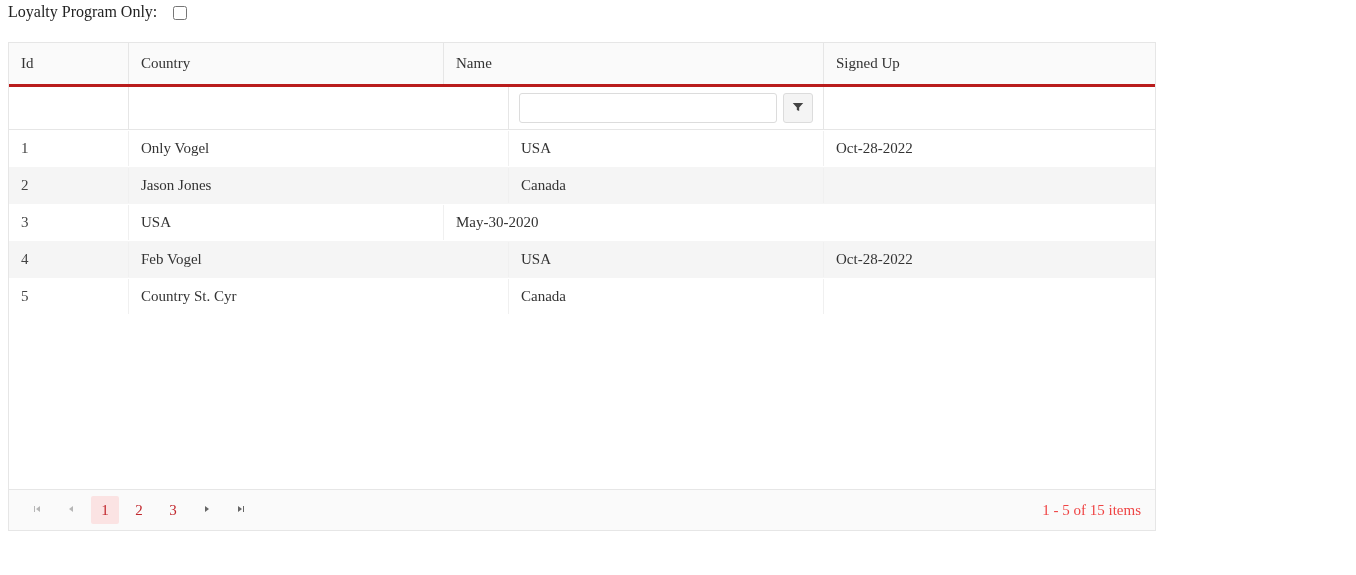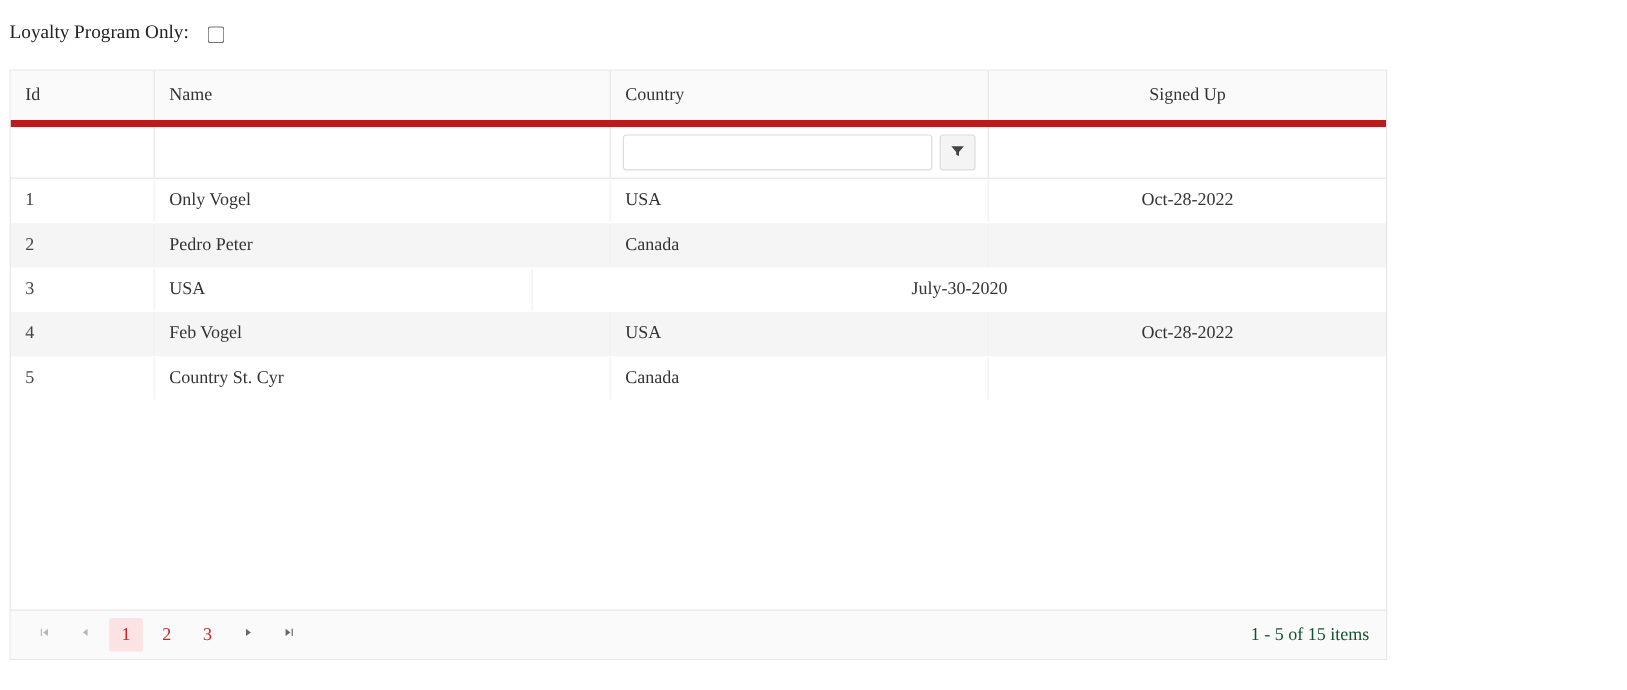--- a/index.html
+++ b/index.html
@@ -6,21 +6,21 @@
   html, body {
     margin: 0;
     padding: 0;
     font-family: "Times New Roman", Times, serif;
     font-size: 16px;
     color: #222;
     background: #fff;
   }
   .page {
     width: 1164px;
-    padding: 18px 8px 10px 8px;
+    padding: 2px 8px 10px 8px;
   }
   .filter-row-top {
     display: flex;
     align-items: center;
     gap: 12px;
     margin-bottom: 20px;
   }
   .filter-row-top label {
     font-size: 16px;
   }
@@ -32,34 +32,34 @@
   }
 
   .grid {
     border: 1px solid #e6e6e6;
     width: 100%;
     position: relative;
   }
   .grid-header {
     display: flex;
     background: #fafafa;
-    border-bottom: 6px solid #b91c1c;
+    border-bottom: 3px solid #b91c1c;
   }
   .grid-filter {
     display: flex;
     background: #fff;
     border-bottom: 1px solid #e6e6e6;
   }
   .col {
     padding: 12px 12px;
     border-right: 1px solid #e6e6e6;
     font-size: 15px;
     color: #333;
   }
-  .col:last-child { border-right: none; text-align: center; }
+  .col:last-child { border-right: none; }
   .col-id      { width: 120px; flex: 0 0 120px; }
   .col-name    { width: 380px; flex: 0 0 380px; }
   .col-country { width: 315px; flex: 0 0 315px; }
   .col-signed  { flex: 1 1 auto; }
 
   .grid-filter .col { padding: 6px 10px; }
   .filter-cell {
     display: flex;
     align-items: center;
     gap: 6px;
@@ -140,40 +140,40 @@
   .page-btn.nav svg {
     width: 12px; height: 12px; fill: #666;
   }
   .page-btn.nav.disabled { opacity: 0.45; cursor: default; }
   .page-btn.num { font-family: "Times New Roman", serif; }
   .page-btn.num.active {
     background: #fbe3e3;
     color: #c1272d;
   }
   .pager-right {
-    color: #14532d;
+    color: #ef4444;
     font-size: 15px;
   }
 </style>
 </head>
 <body>
 
 <div class="page">
 
   <div class="filter-row-top">
     <label>Loyalty Program Only:</label>
     <input type="checkbox" style="">
   </div>
 
   <div class="grid">
 
     <div class="grid-header">
       <div class="col col-id">Id</div>
+      <div class="col col-country">Country</div>
       <div class="col col-name">Name</div>
-      <div class="col col-country">Country</div>
       <div class="col col-signed">Signed Up</div>
     </div>
 
     <div class="grid-filter">
       <div class="col col-id"></div>
       <div class="col col-name"></div>
       <div class="col col-country">
         <div class="filter-cell">
           <input class="filter-input" type="text" value="" style="">
           <button class="filter-btn">
@@ -190,28 +190,28 @@
 
     <div class="grid-body">
       <div class="row">
         <div class="cell col col-id">1</div>
         <div class="cell col col-name">Only Vogel</div>
         <div class="cell col col-country">USA</div>
         <div class="cell col col-signed">Oct-28-2022</div>
       </div>
       <div class="row">
         <div class="cell col col-id">2</div>
-        <div class="cell col col-name">Pedro Peter</div>
+        <div class="cell col col-name">Jason Jones</div>
         <div class="cell col col-country">Canada</div>
         <div class="cell col col-signed"></div>
       </div>
       <div class="row">
         <div class="cell col col-id">3</div>
         <div class="cell col col-country">USA</div>
-        <div class="cell col col-signed">July-30-2020</div>
+        <div class="cell col col-signed">May-30-2020</div>
       </div>
       <div class="row">
         <div class="cell col col-id">4</div>
         <div class="cell col col-name">Feb Vogel</div>
         <div class="cell col col-country">USA</div>
         <div class="cell col col-signed">Oct-28-2022</div>
       </div>
       <div class="row">
         <div class="cell col col-id">5</div>
         <div class="cell col col-name">Country St. Cyr</div>

